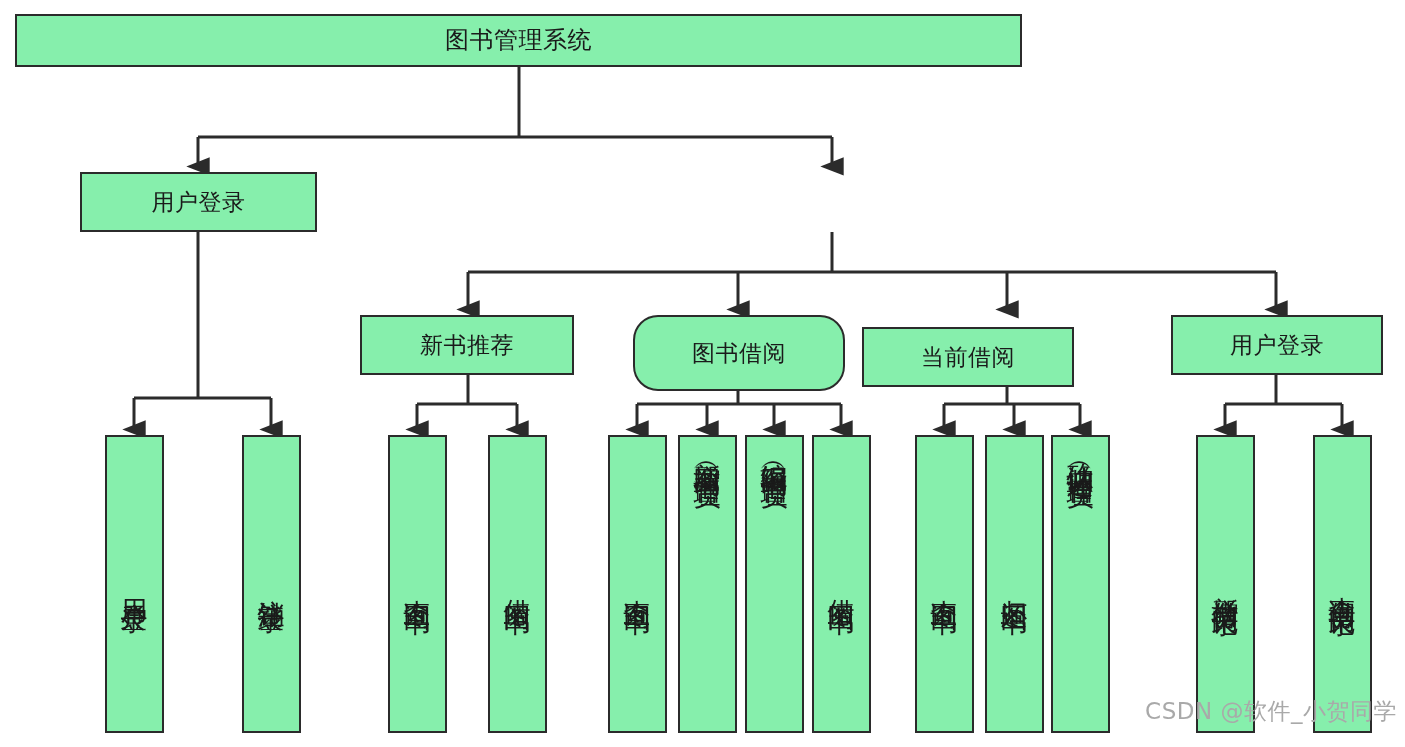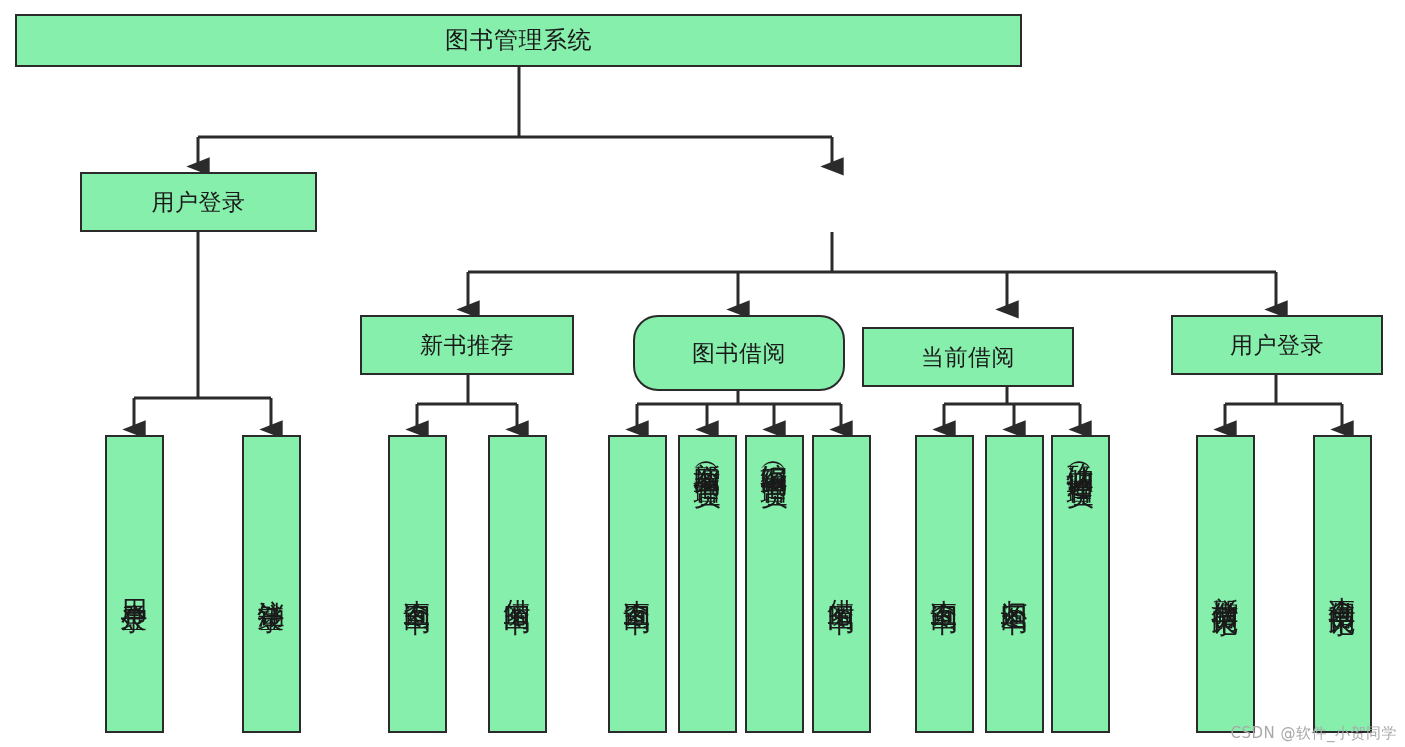--- a/index.html
+++ b/index.html
@@ -64,22 +64,22 @@
     line-height: 1.0;
     letter-spacing: 3px;
   }
   
   .node.vert.tall {
     align-items: flex-start;
   }
   #watermark {
     position: absolute;
     right: 8px;
-    bottom: 4px;
-    font-size: 15px;
+    bottom: 20px;
+    font-size: 23px;
     color: #a9a9a9;
     letter-spacing: 0.5px;
     white-space: nowrap;
     user-select: none;
   }
 </style>
 </head>
 <body>
 
 <div id="diagram-canvas">

